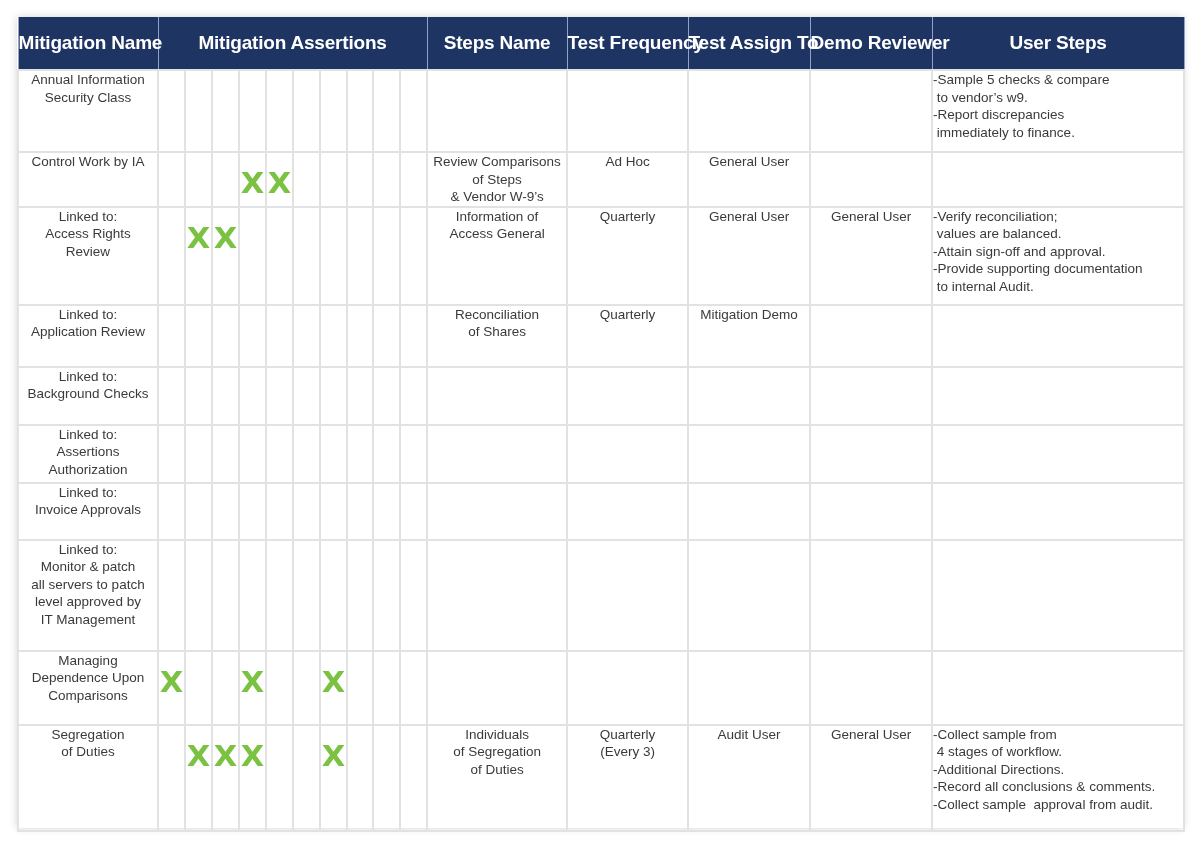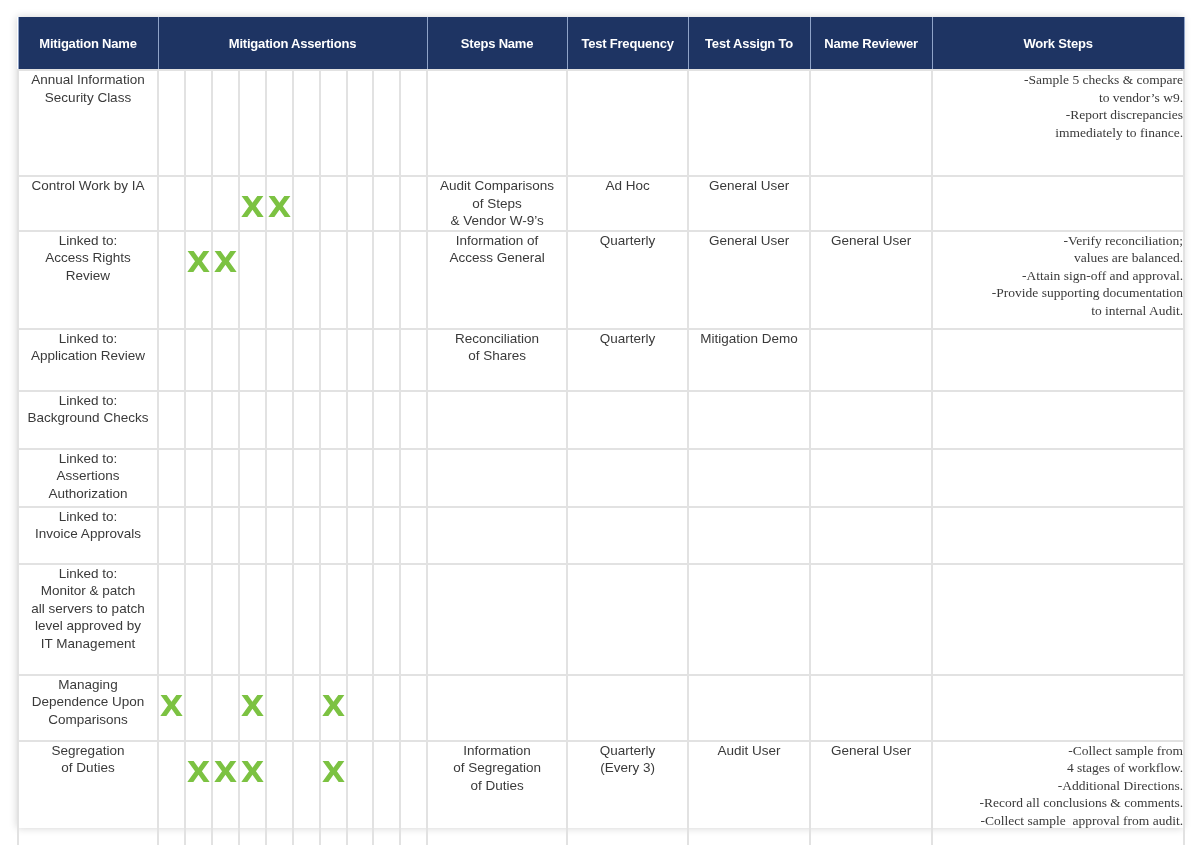--- a/index.html
+++ b/index.html
@@ -7,32 +7,32 @@
   .frame {
     position: absolute; left: 17px; top: 17px; width: 1166px; height: 811px;
     box-shadow: 0 0 8px rgba(0,0,0,0.18);
     background: #fff;
   }
   table.grid {
     border-collapse: collapse; table-layout: fixed;
     width: 1166px; height: 811px;
   }
   table.grid th {
-    background: #1e3463; color: #ffffff; font-weight: bold; font-size: 13px;
+    background: #1e3463; color: #ffffff; font-weight: bold; font-size: 19px;
     height: 52px; border-left: 1px solid #8fa3c8; border-right: 1px solid #8fa3c8;
     padding: 0; text-align: center; vertical-align: middle; white-space: nowrap;
     letter-spacing: -0.2px;
   }
   table.grid td {
     border: 2px solid #e2e2e2; padding: 0; vertical-align: top; color: #3a3a3a;
     font-size: 13.5px; line-height: 17.5px;
   }
   td.name, td.center { text-align: center; padding-top: 9px; }
   td.name { padding-left: 4px; padding-right: 4px; }
-  td.steps { padding: 6px 6px 0 7px; text-align: right; white-space: pre; font-size: 13.5px; font-family: Liberation Serif, serif; }
+  td.steps { padding: 6px 6px 0 7px; text-align: left; white-space: pre; font-size: 13.5px; }
   td.assert { position: relative; }
   .line { white-space: nowrap; }
   .mark {
     color: #7cc242; font-weight: bold; font-size: 29px; line-height: 29px;
     display: block; text-align: center; padding-top: 16px;
     font-family: "DejaVu Sans", sans-serif; transform: scaleX(1.05);
   }
 </style>
 </head>
 <body>
@@ -57,26 +57,26 @@
       <col style="width:122px">
       <col style="width:252px">
     </colgroup>
     <thead>
       <tr>
         <th>Mitigation Name</th>
         <th colspan="10">Mitigation Assertions</th>
         <th>Steps Name</th>
         <th>Test Frequency</th>
         <th>Test Assign To</th>
-        <th>Name Reviewer</th>
-        <th>Work Steps</th>
+        <th>Demo Reviewer</th>
+        <th>User Steps</th>
       </tr>
     </thead>
     <tbody id="tbody">
-        <tr style="height: 106px;">
+        <tr style="height: 82px;">
           <td class="name">
             <div class="line">Annual Information</div>
             <div class="line">Security Class</div>
           </td>
           <td class="assert"></td>
           <td class="assert"></td>
           <td class="assert"></td>
           <td class="assert"></td>
           <td class="assert"></td>
           <td class="assert"></td>
@@ -109,21 +109,21 @@
           </td>
           <td class="assert">
             <span class="mark">X</span>
           </td>
           <td class="assert"></td>
           <td class="assert"></td>
           <td class="assert"></td>
           <td class="assert"></td>
           <td class="assert"></td>
           <td class="center">
-            <div class="line">Audit Comparisons</div>
+            <div class="line">Review Comparisons</div>
             <div class="line">of Steps</div>
             <div class="line">&amp; Vendor W-9’s</div>
           </td>
           <td class="center">
             <div class="line">Ad Hoc</div>
           </td>
           <td class="center">
             <div class="line">General User</div>
           </td>
           <td class="center">
@@ -297,21 +297,21 @@
           <td class="center"></td>
           <td class="center"></td>
           <td class="center">
             <div class="line"></div>
           </td>
           <td class="center">
             <div class="line"></div>
           </td>
           <td class="steps"></td>
         </tr>
-        <tr style="height: 66px;">
+        <tr style="height: 74px;">
           <td class="name">
             <div class="line">Managing</div>
             <div class="line">Dependence Upon</div>
             <div class="line">Comparisons</div>
           </td>
           <td class="assert">
             <span class="mark">X</span>
           </td>
           <td class="assert"></td>
           <td class="assert"></td>
@@ -353,21 +353,21 @@
           </td>
           <td class="assert"></td>
           <td class="assert"></td>
           <td class="assert">
             <span class="mark">X</span>
           </td>
           <td class="assert"></td>
           <td class="assert"></td>
           <td class="assert"></td>
           <td class="center">
-            <div class="line">Information</div>
+            <div class="line">Individuals</div>
             <div class="line">of Segregation</div>
             <div class="line">of Duties</div>
           </td>
           <td class="center">
             <div class="line">Quarterly</div>
             <div class="line">(Every 3)</div>
           </td>
           <td class="center">
             <div class="line">Audit User</div>
           </td>

